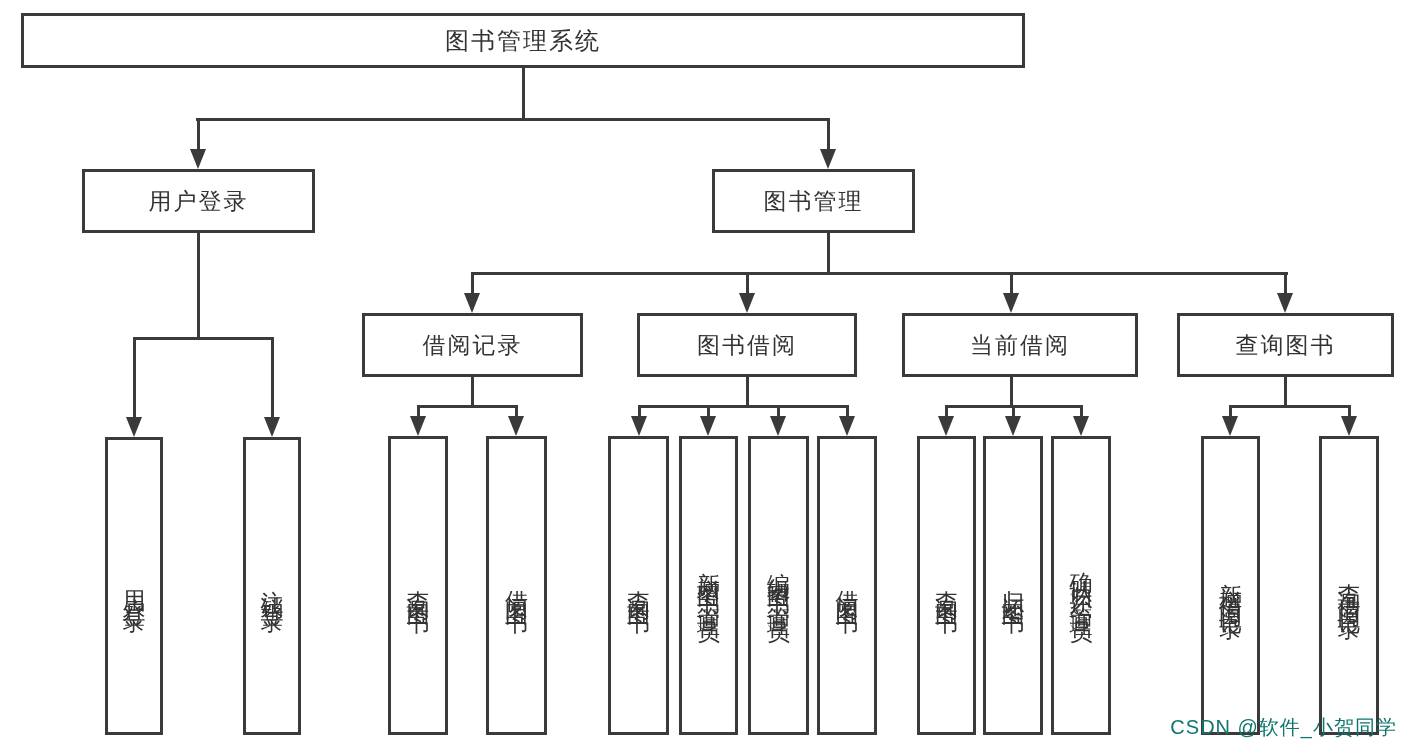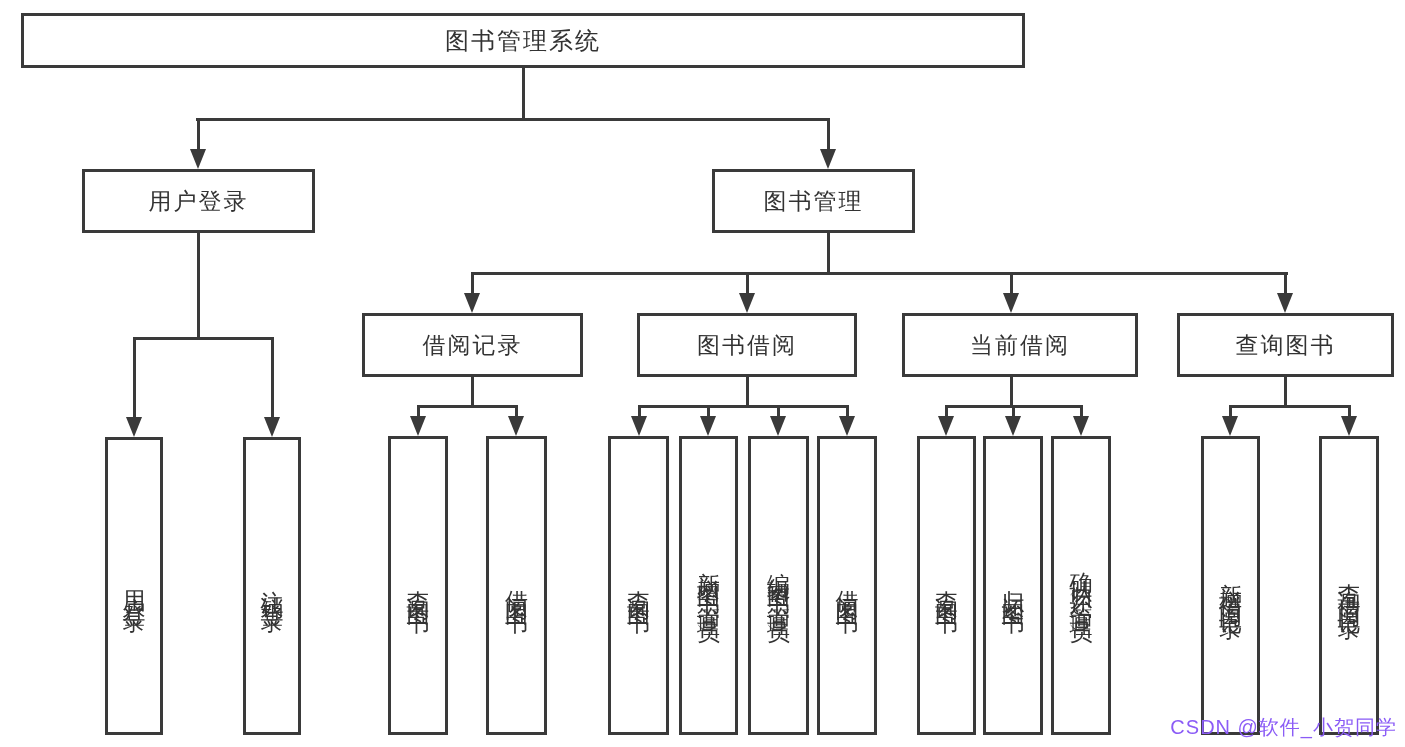--- a/index.html
+++ b/index.html
@@ -44,21 +44,21 @@
     border-left:8px solid transparent;
     border-right:8px solid transparent;
     border-top:20px solid #3a3a3a;
   }
   .watermark{
     position:absolute;
     right:8px;
     top:714px;
     font-size:20px;
     letter-spacing:1px;
-    color:#8b5cf6;
+    color:#0f766e;
     z-index:5;
     white-space:nowrap;
   }
 </style>
 </head>
 <body>
 
 <div id="canvas">
 
   <div class="node h root" style="left:21px;top:13px;width:1004px;height:55px">图书管理系统</div>

